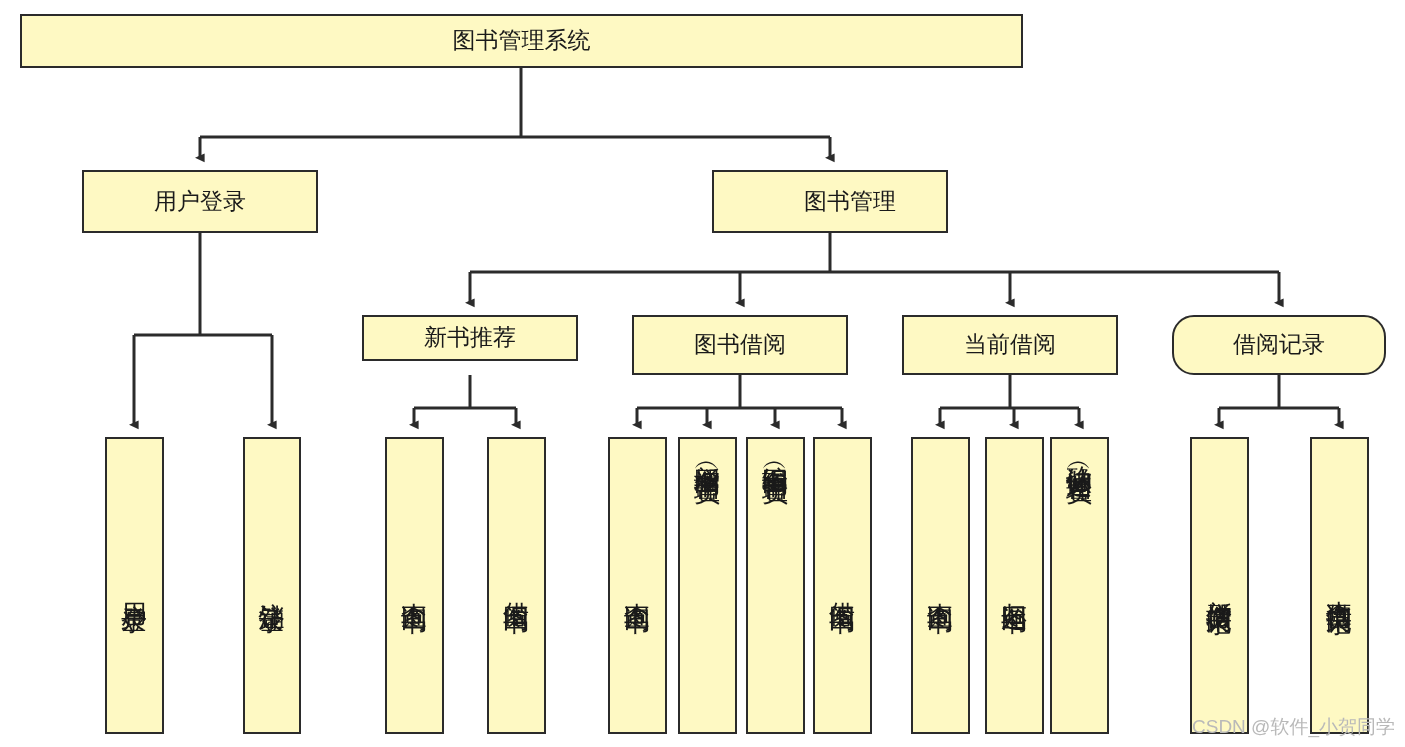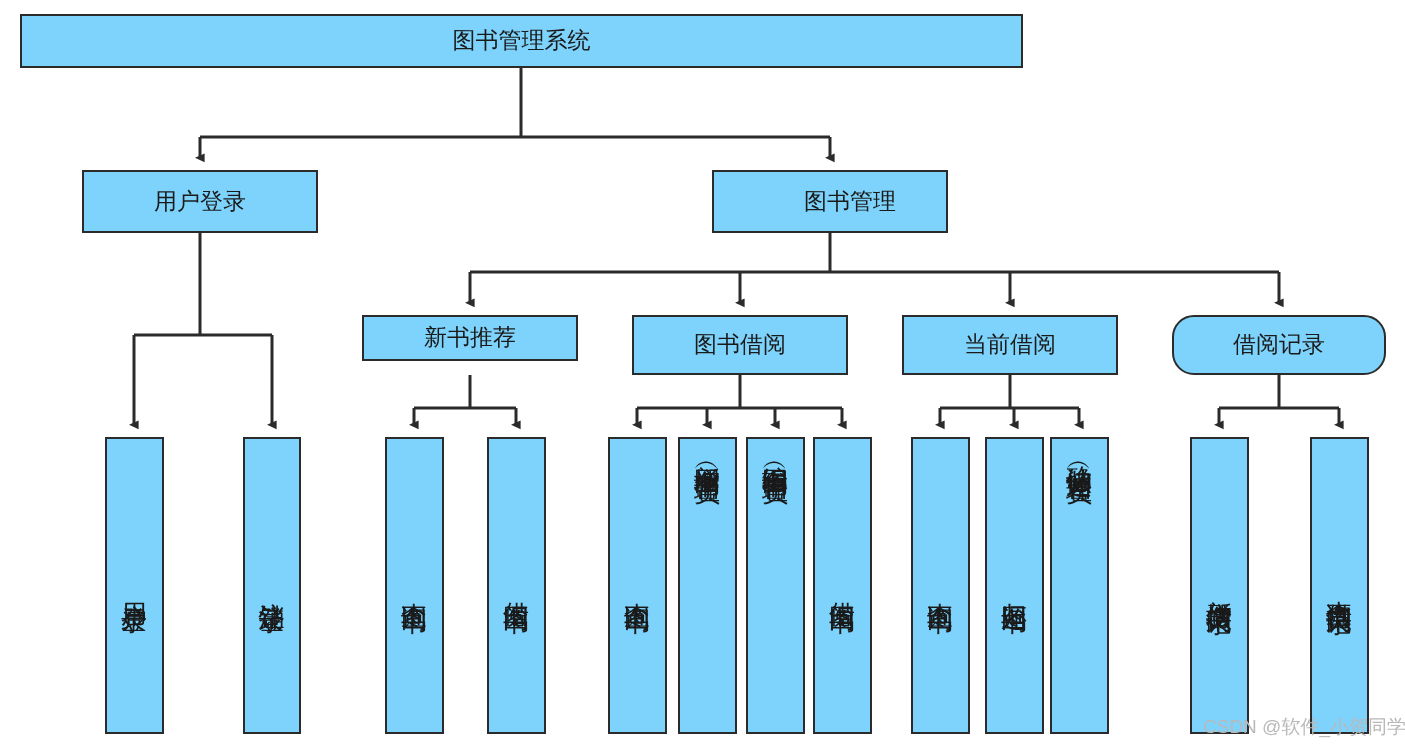--- a/index.html
+++ b/index.html
@@ -22,21 +22,21 @@
     position: absolute;
     left: 0;
     top: 0;
     width: 1405px;
     height: 747px;
     pointer-events: none;
   }
   .node {
     position: absolute;
     box-sizing: border-box;
-    background: #7dd3fc;
+    background: #fef9c3;
     border: 2px solid #2b2b2b;
     display: flex;
     align-items: center;
     justify-content: center;
     overflow: hidden;
   }
   .node .label {
     color: #1a1a1a;
     line-height: 1.12;
     white-space: nowrap;
@@ -192,15 +192,15 @@
     <span class="label">确认归还（管理员）</span>
   </div>
 
   <div class="node vert centered" style="left:1190px; top:437px; width:59px; height:297px;">
     <span class="label">新增借阅记录</span>
   </div>
   <div class="node vert centered" style="left:1310px; top:437px; width:59px; height:297px;">
     <span class="label">查询借阅记录</span>
   </div>
 
-  <div class="watermark" style="left:1192px; top:714px;padding-left:11px;">CSDN @软件_小贺同学</div>
+  <div class="watermark" style="left:1192px; top:714px;">CSDN @软件_小贺同学</div>
 
 </div>
 
 </body></html>

